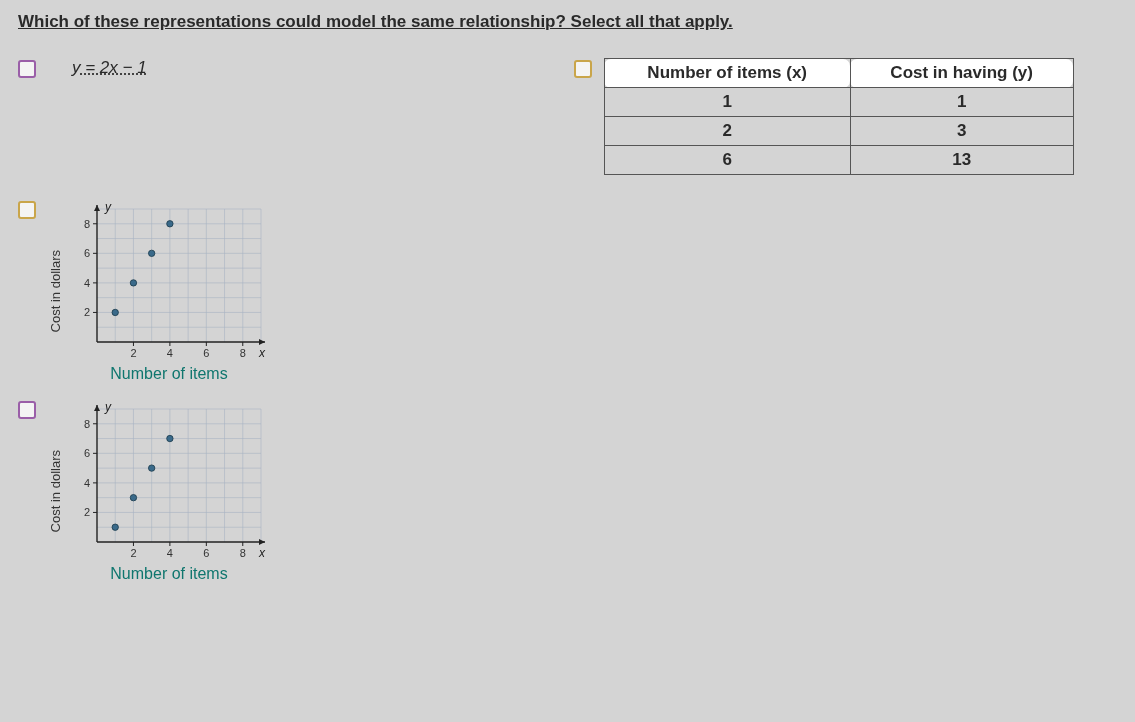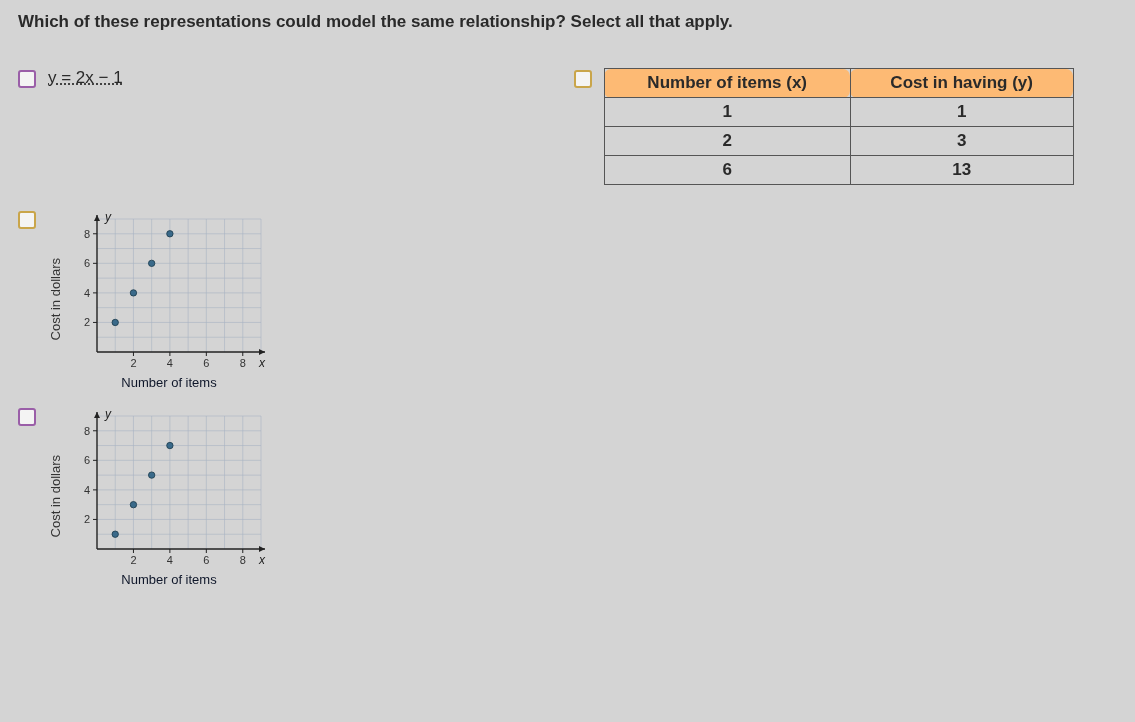--- a/index.html
+++ b/index.html
@@ -5,63 +5,63 @@
     * { box-sizing: border-box; margin: 0; padding: 0; }
     body {
       font-family: Arial, sans-serif;
       background: #d4d4d4;
       width: 1135px;
       height: 722px;
       padding: 12px 18px;
       color: #2a2a2a;
       font-size: 17px;
     }
-    .question { font-weight: 600; margin-bottom: 36px; }
+    .question { font-weight: 600; margin-bottom: 26px; text-decoration: underline; }
     .grid {
       display: grid;
       grid-template-columns: 1fr 1fr;
       gap: 16px 12px;
     }
     .opt { display: flex; align-items: flex-start; gap: 12px; }
     .checkbox {
       width: 18px; height: 18px;
       border: 2px solid #9a5ea8;
       border-radius: 3px;
       background: #f4f4f4;
       flex: 0 0 auto;
       margin-top: 2px;
     }
     .checkbox.yellow { border-color: #c9a54a; }
-    .eq { text-decoration: underline dotted; }
+    .eq { font-style: italic; text-decoration: underline dotted; margin-left: 24px; }
     table.data {
       border-collapse: collapse;
       width: 470px;
     }
     table.data th, table.data td {
       border: 1px solid #555;
       padding: 4px 8px;
       text-align: center;
       font-weight: 600;
       color: #2a2a2a;
     }
-    table.data th { background: #fdba74; border-radius: 7px; }
+    table.data th { background: #ffffff; border-radius: 7px; }
     .chart-wrap { display: flex; gap: 6px; }
     .ylabel-outer {
       display:flex; align-items:center;
     }
     .ylabel {
       writing-mode: vertical-rl;
       transform: rotate(180deg);
       font-size: 13px;
       color: #333;
       text-align: center;
     }
     .chart-col { display:flex; flex-direction:column; align-items:center; }
     svg.chart { background: #d4d4d4; }
-    .xlabel { font-size: 13px; color:#0f172a; margin-top:1px; }
+    .xlabel { font-size: 16px; color:#0f766e; margin-top:1px; }
     .row2 { margin-top: 8px; }
   </style>
 </head>
 <body>
 
 <div class="question">Which of these representations could model the same relationship? Select all that apply.</div>
 
 <div class="grid">
 
   <div class="opt">

